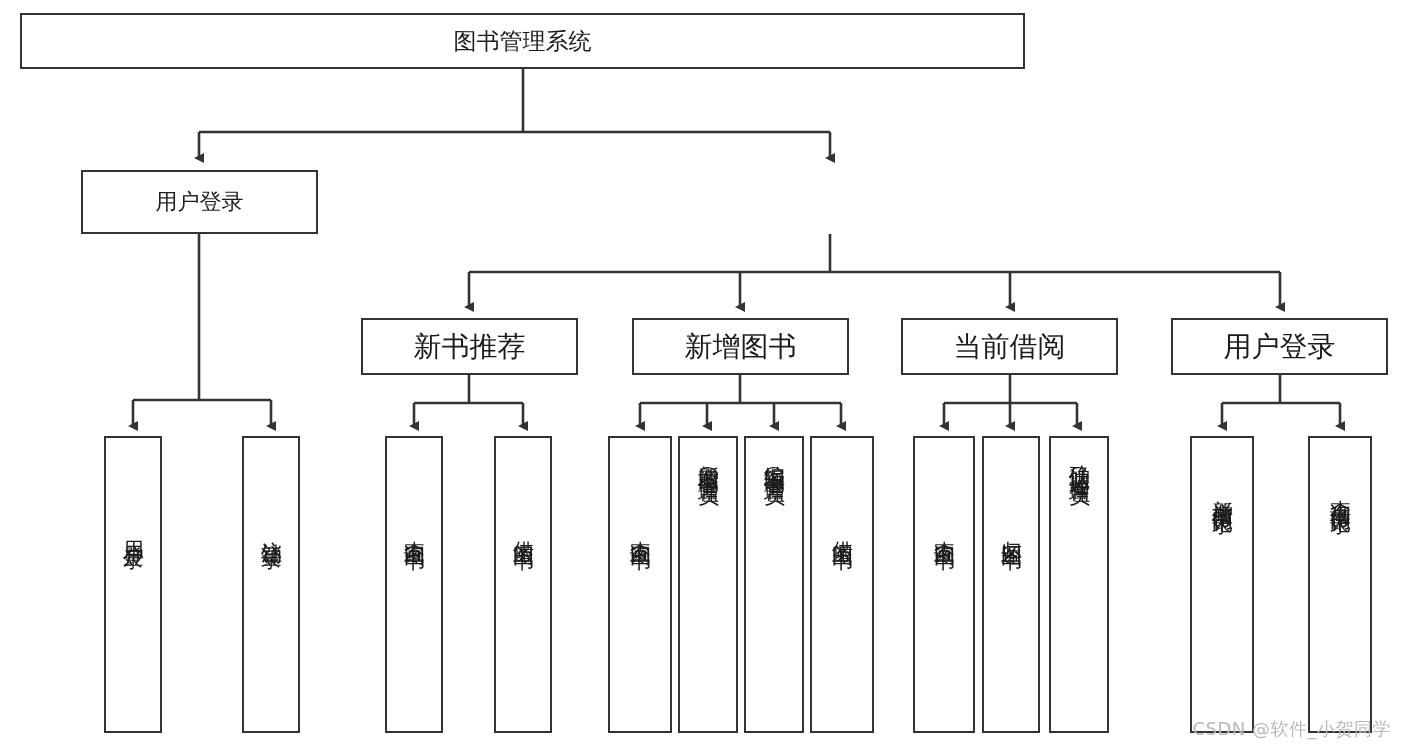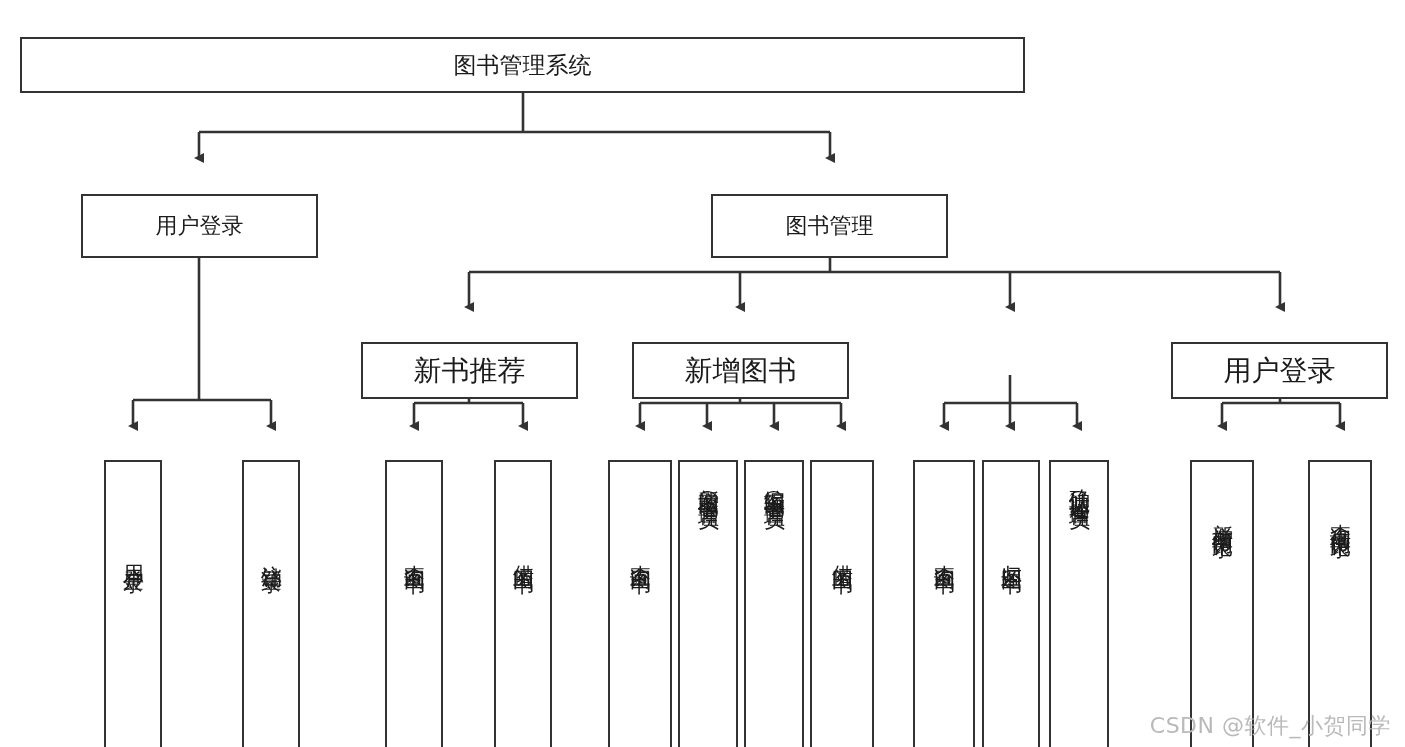--- a/index.html
+++ b/index.html
@@ -30,21 +30,20 @@
   
   .node {
     position: absolute;
     box-sizing: border-box;
     background: #ffffff;
     border: 2px solid #333333;
     display: flex;
     align-items: center;
     justify-content: center;
     color: #1b1b1b;
-    margin-top: 24px;
   }
   .node.root {
     font-size: 23px;
   }
   .node.lvl2 {
     font-size: 22px;
   }
   .node.lvl3 {
     font-size: 28px;
   }
@@ -64,21 +63,21 @@
     color: #1b1b1b;
   }
   
   .leaf .vtext.mid   { margin-top: 86px; }
   .leaf .vtext.top   { margin-top: 10px; }
   
   #watermark {
     position: absolute;
     right: 14px;
     bottom: 6px;
-    font-size: 22px;
+    font-size: 18px;
     color: #b9b9b9;
     letter-spacing: 0.5px;
     white-space: nowrap;
   }
 </style>
 </head>
 <body>
 
 <div id="canvas">
 
@@ -133,32 +132,32 @@
   </svg>
 
   <div class="node root" style="left:20px; top:13px; width:1005px; height:56px;">
     <span>图书管理系统</span>
   </div>
 
   <div class="node lvl2" style="left:81px; top:170px; width:237px; height:64px;">
     <span>用户登录</span>
   </div>
 
-  <div class="node lvl2" style="left:711px; top:170px; width:237px; height:64px;">
-    <span>图书管理</span>
-  </div>
 
   <div class="node lvl3" style="left:361px; top:318px; width:217px; height:57px;">
     <span>新书推荐</span>
   </div>
 
   <div class="node lvl3" style="left:632px; top:318px; width:217px; height:57px;">
     <span>新增图书</span>
   </div>
 
+  <div class="node lvl3" style="left:901px; top:318px; width:217px; height:57px;">
+    <span>当前借阅</span>
+  </div>
 
   <div class="node lvl3" style="left:1171px; top:318px; width:217px; height:57px;">
     <span>用户登录</span>
   </div>
 
   <div class="node leaf" style="left:104px; top:436px; width:58px; height:297px;">
     <span class="vtext mid">用户登录</span>
   </div>
 
   <div class="node leaf" style="left:242px; top:436px; width:58px; height:297px;">

